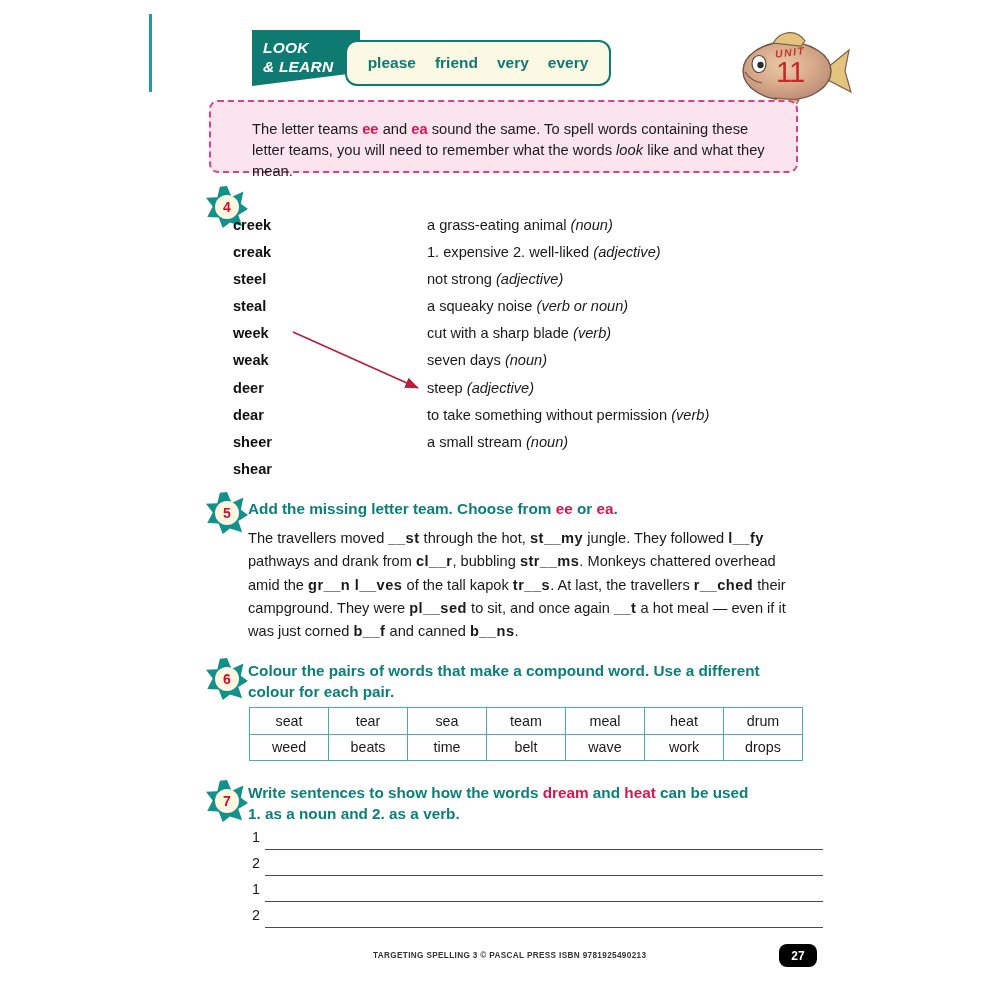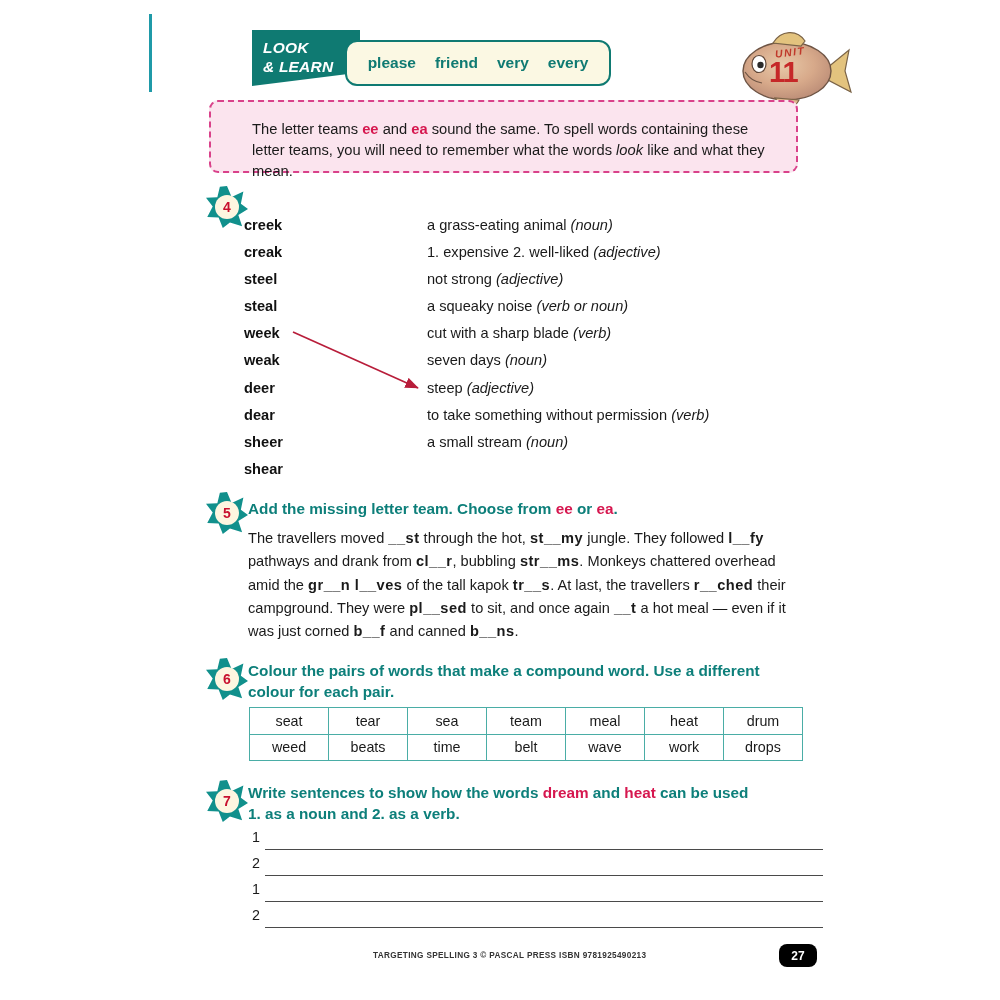--- a/index.html
+++ b/index.html
@@ -74,23 +74,23 @@
     left: 40px; top: 30px;
     font-size: 10.5px;
     font-style: italic;
     font-weight: bold;
     letter-spacing: 1.4px;
     color: #c0392b;
     transform: rotate(-7deg);
   }
   .fish .unit-num {
     position: absolute;
-    left: 34px; top: 40px;
+    left: 41px; top: 40px;
     font-size: 29px;
-    font-weight: bold;
+    font-weight: normal;
     color: #c62828;
     letter-spacing: -1px;
   }
 
   
   .note {
     position: absolute;
     left: 209px; top: 100px;
     width: 589px; height: 73px;
     background: #fbe4ee;
@@ -138,21 +138,21 @@
   .heading {
     position: absolute;
     color: #0d7f7a;
     font-weight: bold;
     font-size: 15.3px;
     line-height: 21px;
   }
   .heading .pink { color: #d6174f; }
 
   
-  .wlist { position: absolute; left: 244px; top: 217px; }
+  .wlist { position: absolute; left: 233px; top: 217px; }
   .wlist .row { height: 27.1px; font-size: 14.6px; font-weight: bold; color: #111; }
   .mlist { position: absolute; left: 427px; top: 217px; }
   .mlist .row { height: 27.1px; font-size: 14.6px; color: #1a1a1a; }
   .mlist .row i { font-style: italic; }
 
   .arrow-svg { position: absolute; left: 200px; top: 180px; pointer-events: none; }
 
   
   .passage {
     position: absolute;

